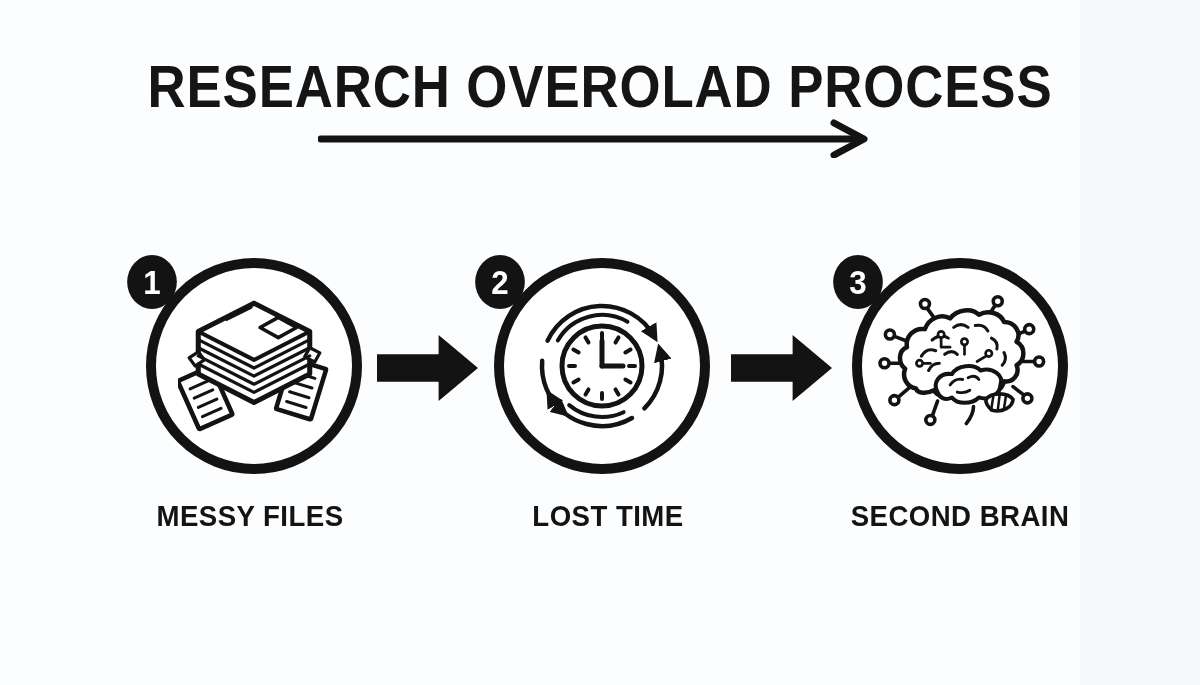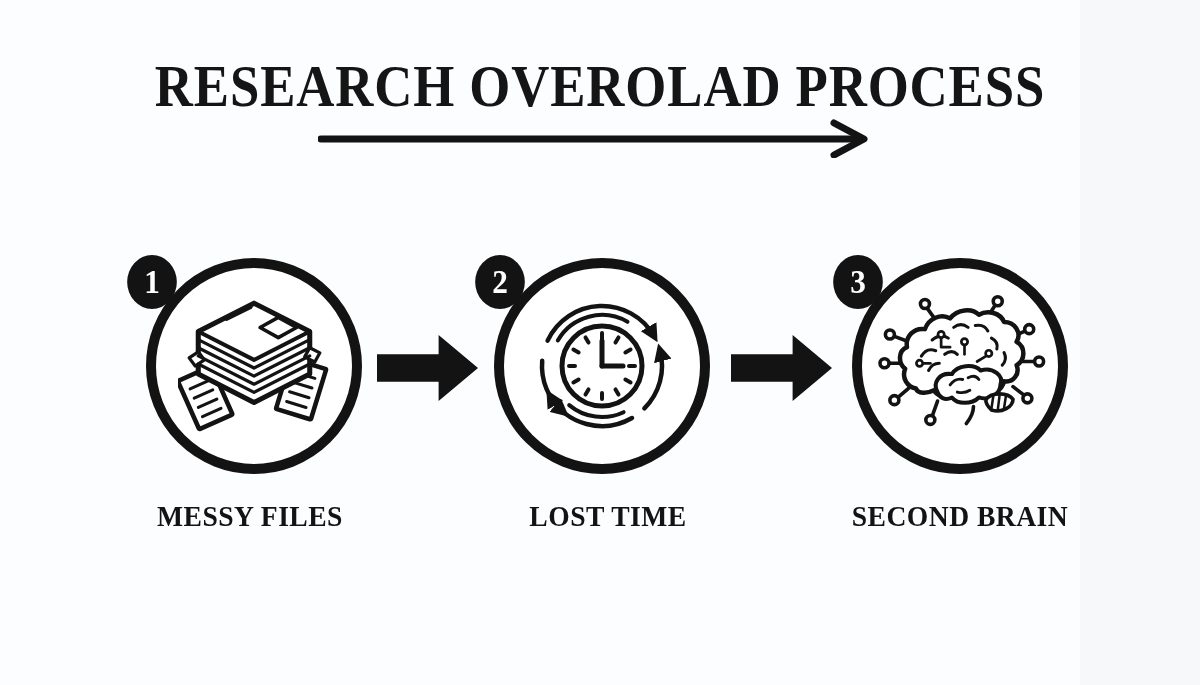--- a/index.html
+++ b/index.html
@@ -4,21 +4,21 @@
 <style>
   html,body{margin:0;padding:0;}
   body{
     width:1200px;height:685px;
     background:#f6f8f9;
     font-family:"Liberation Sans", sans-serif;
     overflow:hidden;
   }
   .canvas{
     position:relative;width:1080px;height:685px;
-    background:#fbfdfe;color:#111;font-family:Liberation Serif, serif;
+    background:#fbfdfe;color:#111;
   }
   .title{
     position:absolute;left:0;top:52px;width:1200px;
     text-align:center;
     font-size:60px;font-weight:800;letter-spacing:1px;
     color:#151515;
     transform:scaleX(0.88);
     transform-origin:50% 50%;
     white-space:nowrap;
   }

